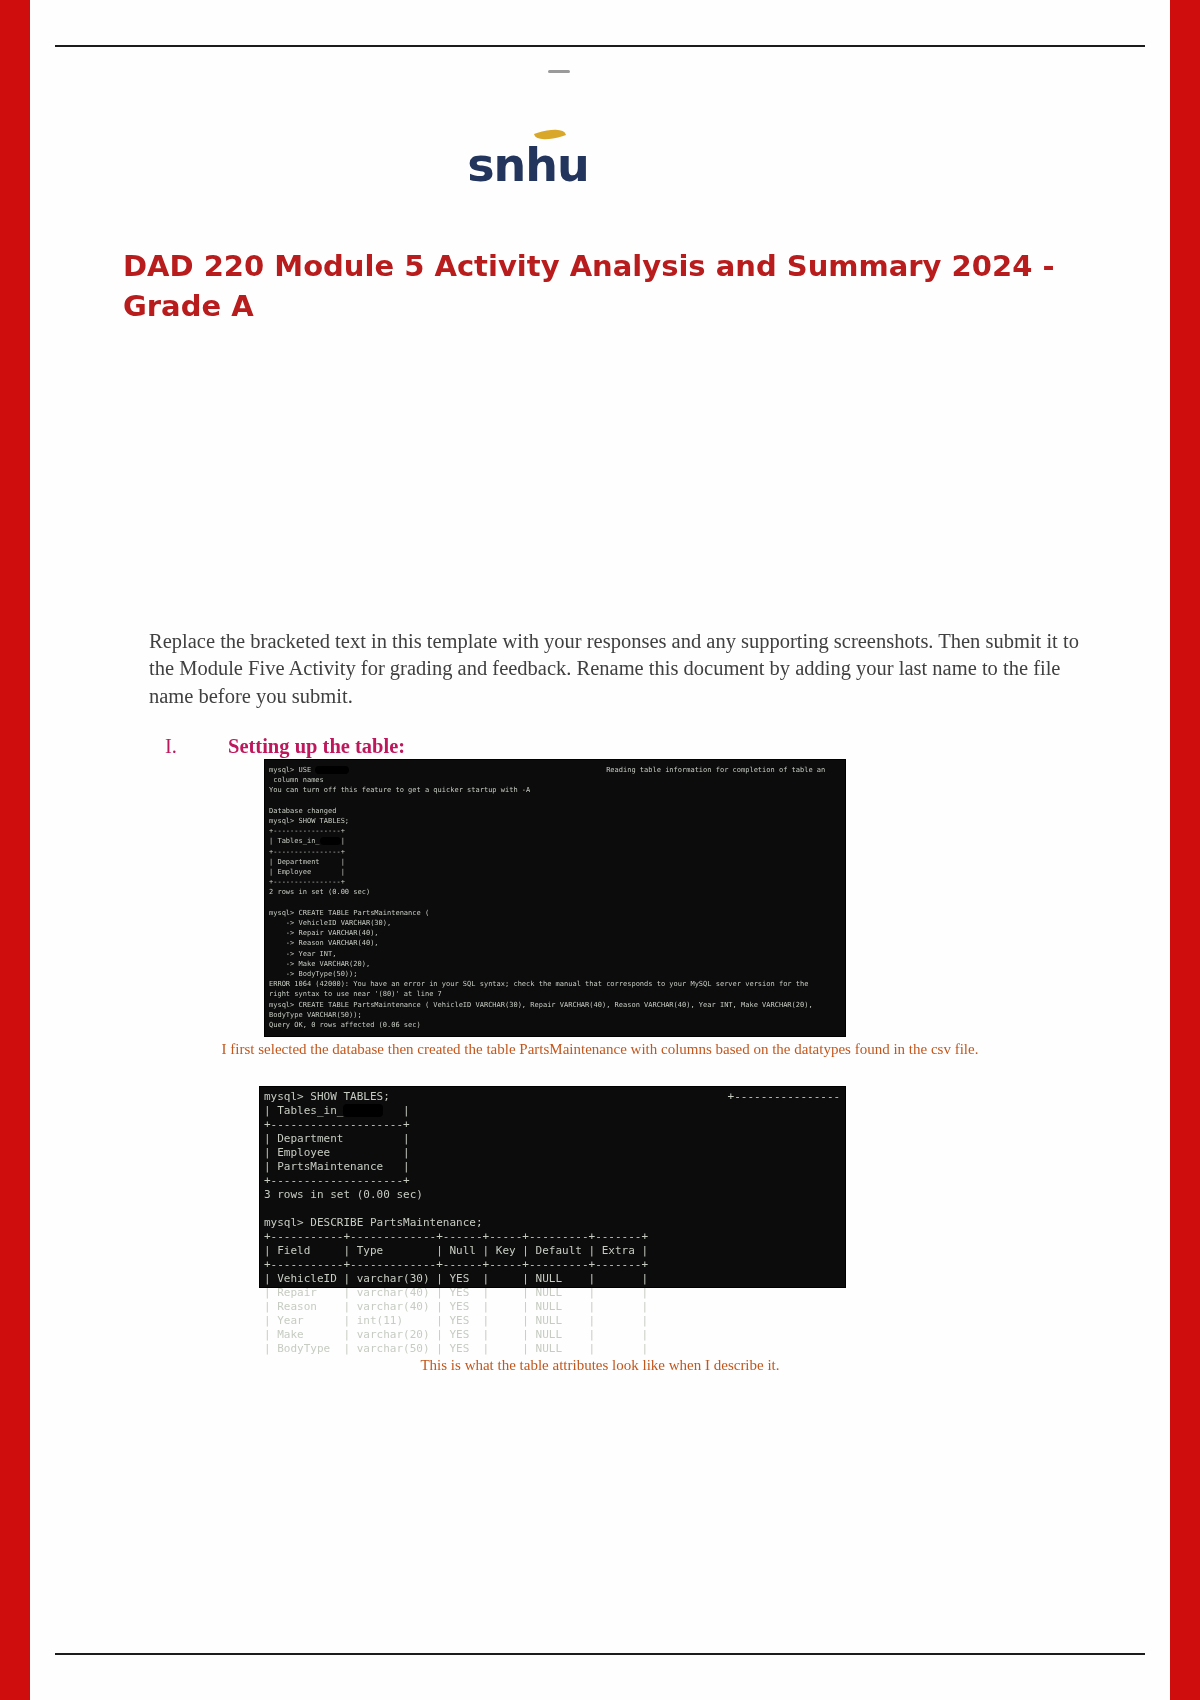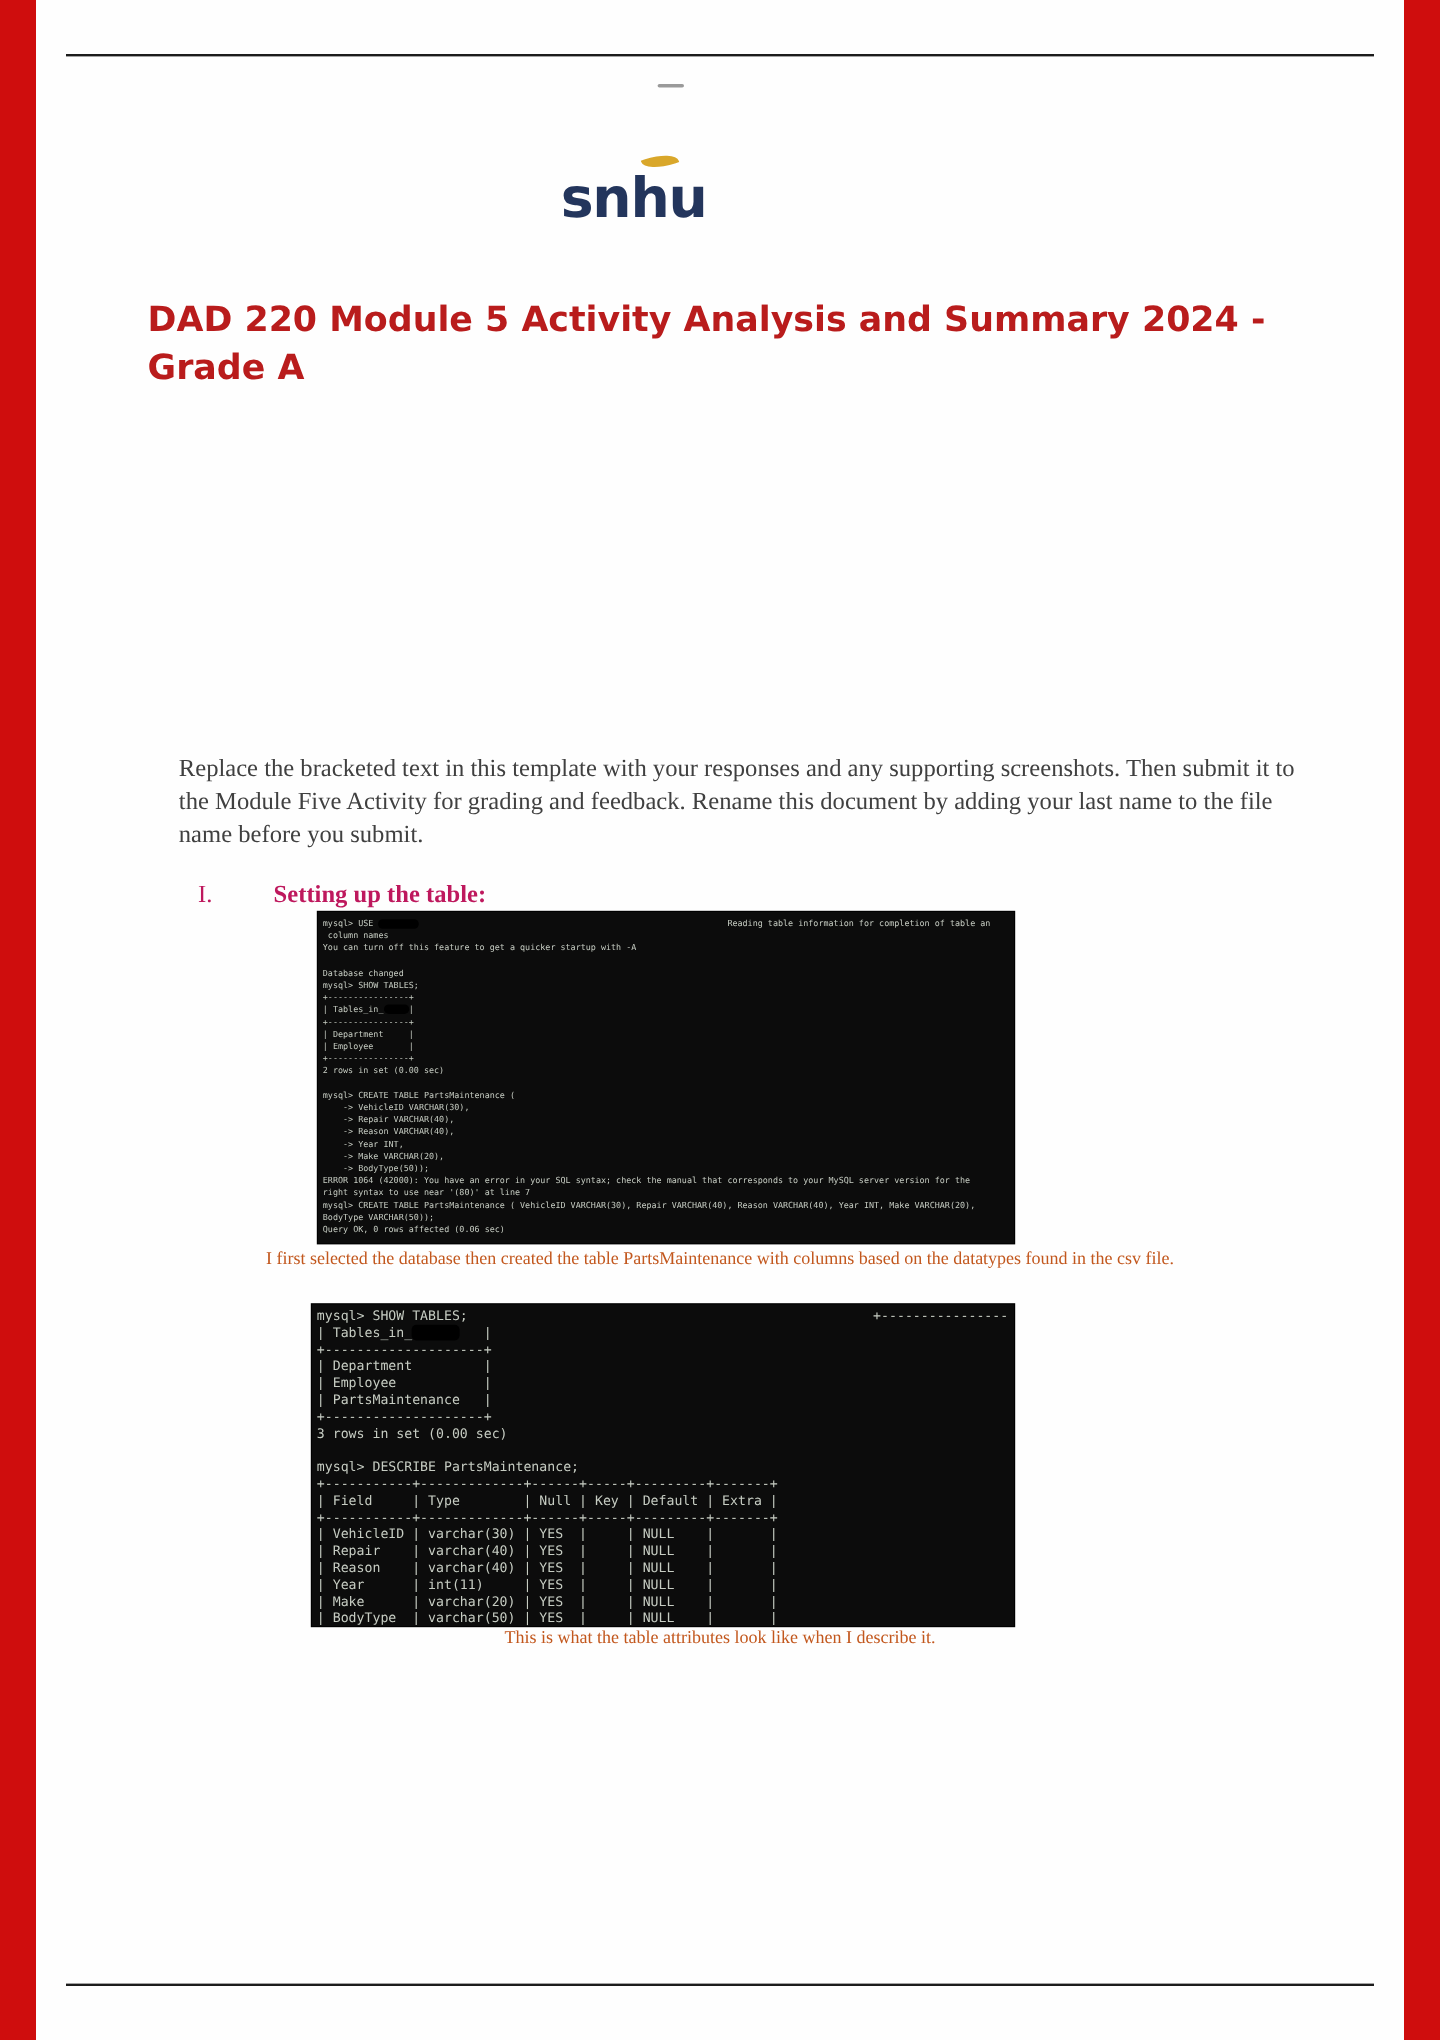--- a/index.html
+++ b/index.html
@@ -29,21 +29,21 @@
          font-size:20.5px;line-height:1.33;color:#404040;}
 
   .section-row{position:absolute;top:735px;left:165px;width:800px;font-size:20.5px;color:#be185d;}
   .section-numeral{display:inline-block;width:63px;}
   .section-label{font-weight:bold;}
 
   .terminal{position:absolute;background:#0c0c0c;color:#c6ccc2;font-family:"DejaVu Sans Mono", monospace;
             box-shadow:0 0 0 1px #000;}
   .terminal .tline{white-space:pre;}
   .t1{top:760px;left:265px;width:580px;height:276px;font-size:7px;line-height:10.2px;padding:5px 4px;box-sizing:border-box;}
-  .t2{top:1087px;left:260px;width:585px;height:268px;font-size:11px;line-height:14px;padding:3px 4px;box-sizing:border-box;}
+  .t2{top:1087px;left:260px;width:585px;height:200px;font-size:11px;line-height:14px;padding:3px 4px;box-sizing:border-box;}
   .redact{background:#000;color:transparent;border-radius:4px;}
 
   .caption{position:absolute;left:150px;width:900px;margin:0;text-align:center;
            font-size:15px;line-height:1.25;color:#c2571d;}
   .caption.c1{top:1040px;}
   .caption.c2{top:1356px;}
 </style>
 </head>
 <body>
 

